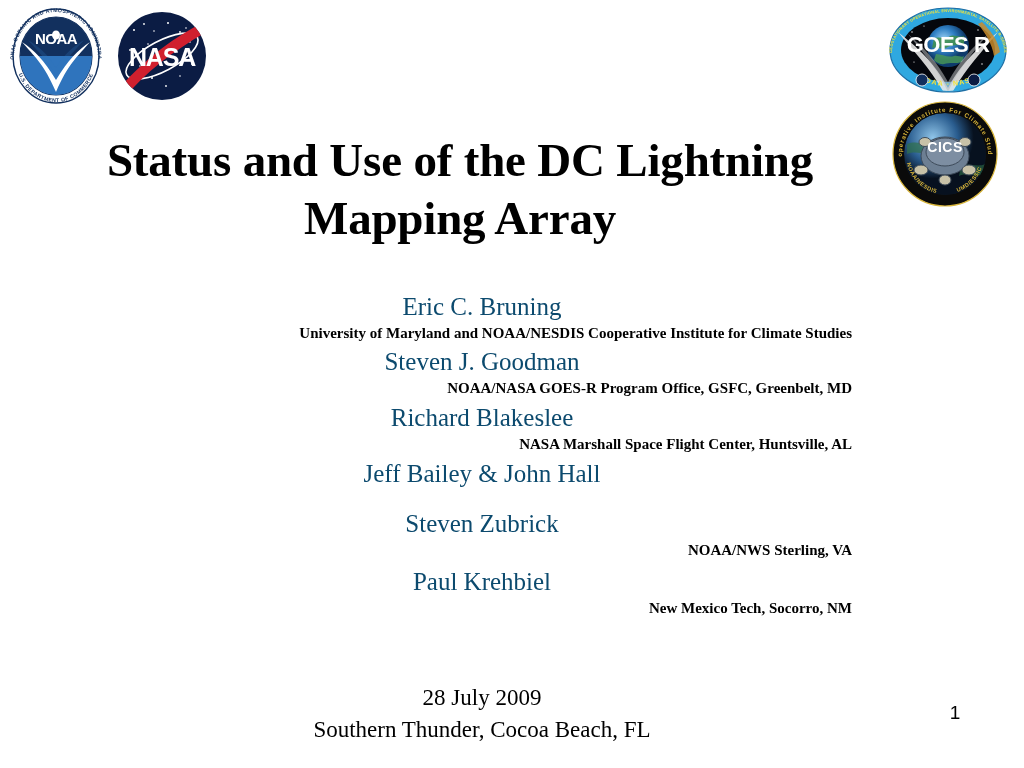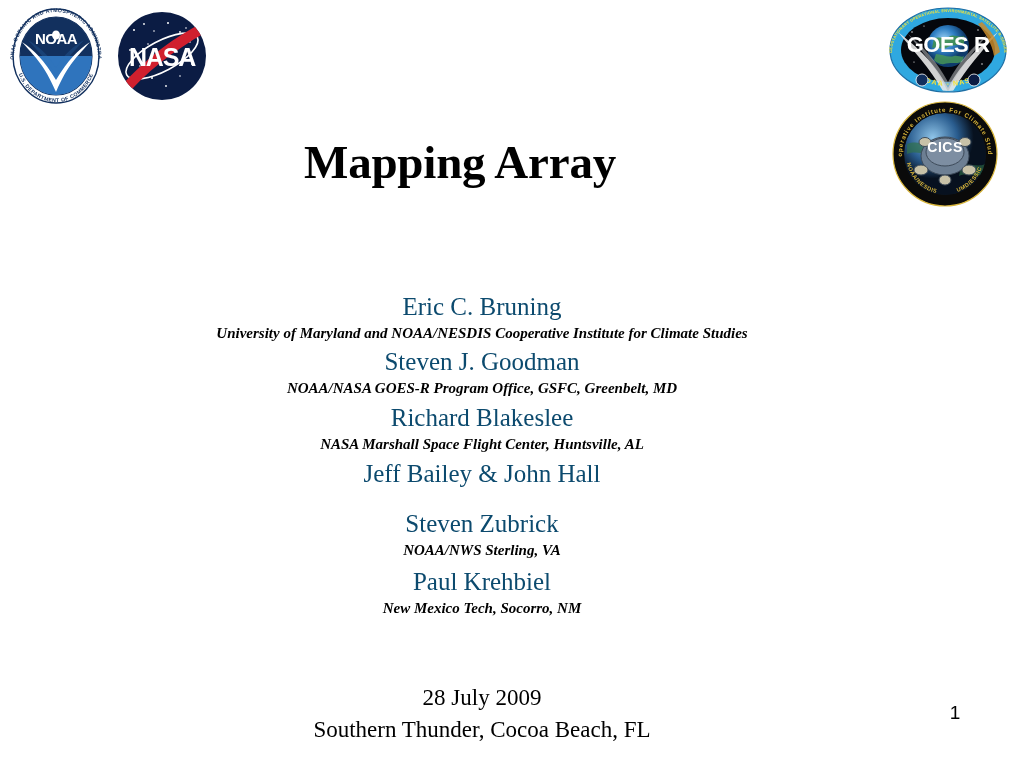--- a/index.html
+++ b/index.html
@@ -83,24 +83,24 @@
   .author-name {
     font-family: "Liberation Serif", serif;
     font-weight: normal;
     font-size: 25px;
     line-height: 30px;
     color: #0c4a6e;
   }
   .author-affil {
     font-family: "Liberation Serif", serif;
     font-weight: bold;
-    font-style: italic;
     font-size: 15px;
     line-height: 22px;
     color: #000000;
+    text-align: right;
   }
   .author-group { margin: 0; }
   .author-group.g1 { margin-top: 0px; }
   .author-group.g2 { margin-top: 3px; }
   .author-group.g3 { margin-top: 4px; }
   .author-group.g4 { margin-top: 4px; }
   .author-group.g5 { margin-top: 20px; }
   .author-group.g6 { margin-top: 6px; }
   .author-group.g4 .author-affil { margin-top: 18px; }
 
@@ -281,20 +281,21 @@
     <text font-family="Liberation Sans, sans-serif" font-size="5.6" font-weight="bold" fill="#d7b43a" letter-spacing="0.5">
       <textPath href="#cicsBotArc" startOffset="25%" text-anchor="middle">NOAA/NESDIS</textPath>
     </text>
     <text font-family="Liberation Sans, sans-serif" font-size="5.6" font-weight="bold" fill="#d7b43a" letter-spacing="0.5">
       <textPath href="#cicsBotArc" startOffset="75%" text-anchor="middle">UMD/ESSIC</textPath>
     </text>
   </svg>
 </div>
 
 <div class="title-block">
+  <div class="title-line l1">Status and Use of the DC Lightning</div>
   <div class="title-line l2">Mapping Array</div>
 </div>
 
 <div class="authors-block">
 
   <div class="author-group g1">
     <div class="author-name">Eric C. Bruning</div>
     <div class="author-affil">University of Maryland and NOAA/NESDIS Cooperative Institute for Climate Studies</div>
   </div>
 

